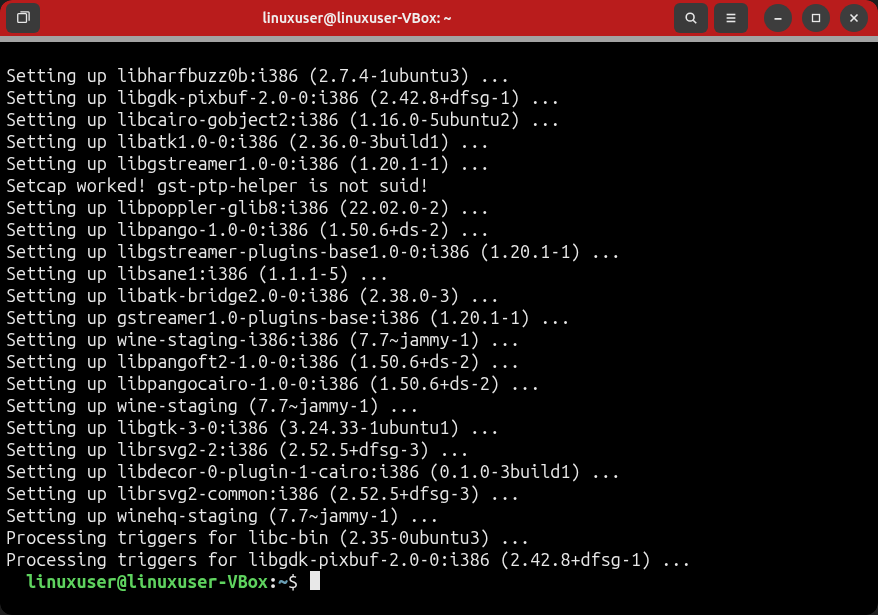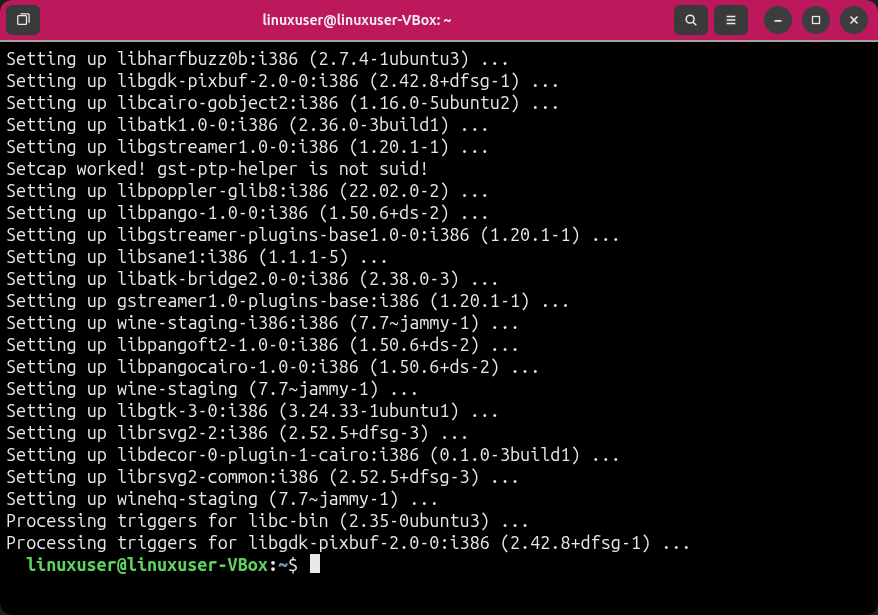--- a/index.html
+++ b/index.html
@@ -6,27 +6,27 @@
   body {
     width: 878px;
     height: 615px;
     background: #1e1e1e;
     font-family: "Ubuntu Mono", "Consolas", monospace;
     overflow: hidden;
     border-radius: 12px;
   }
   .titlebar {
     height: 42px;
-    background: #be185d;
+    background: #b91c1c;
     display: flex;
     align-items: center;
     padding: 0 6px;
     gap: 6px;
     border-radius: 12px 12px 0 0;
-    border-bottom: 2px solid #a3a3a3;
+    border-bottom: 6px solid #a3a3a3;
   }
   .tb-btn {
     width: 34px;
     height: 30px;
     background: #3a3a3a;
     border-radius: 6px;
     display: flex;
     align-items: center;
     justify-content: center;
     color: #e8e8e8;
@@ -54,21 +54,21 @@
     gap: 6px;
   }
   .win-controls {
     display: flex;
     align-items: center;
     gap: 10px;
     margin-left: 10px;
     margin-right: 4px;
   }
   .terminal {
-    padding: 5px 6px;
+    padding: 22px 6px;
     color: #e8e8e8;
     font-size: 18px;
     line-height: 22px;
     white-space: pre;
     background: #000;
     height: calc(615px - 42px);
     border-radius: 0 0 12px 12px;
     overflow: hidden;
   }
   .prompt-user { color: #5fd35f; font-weight: bold; margin-left: 20px; }

